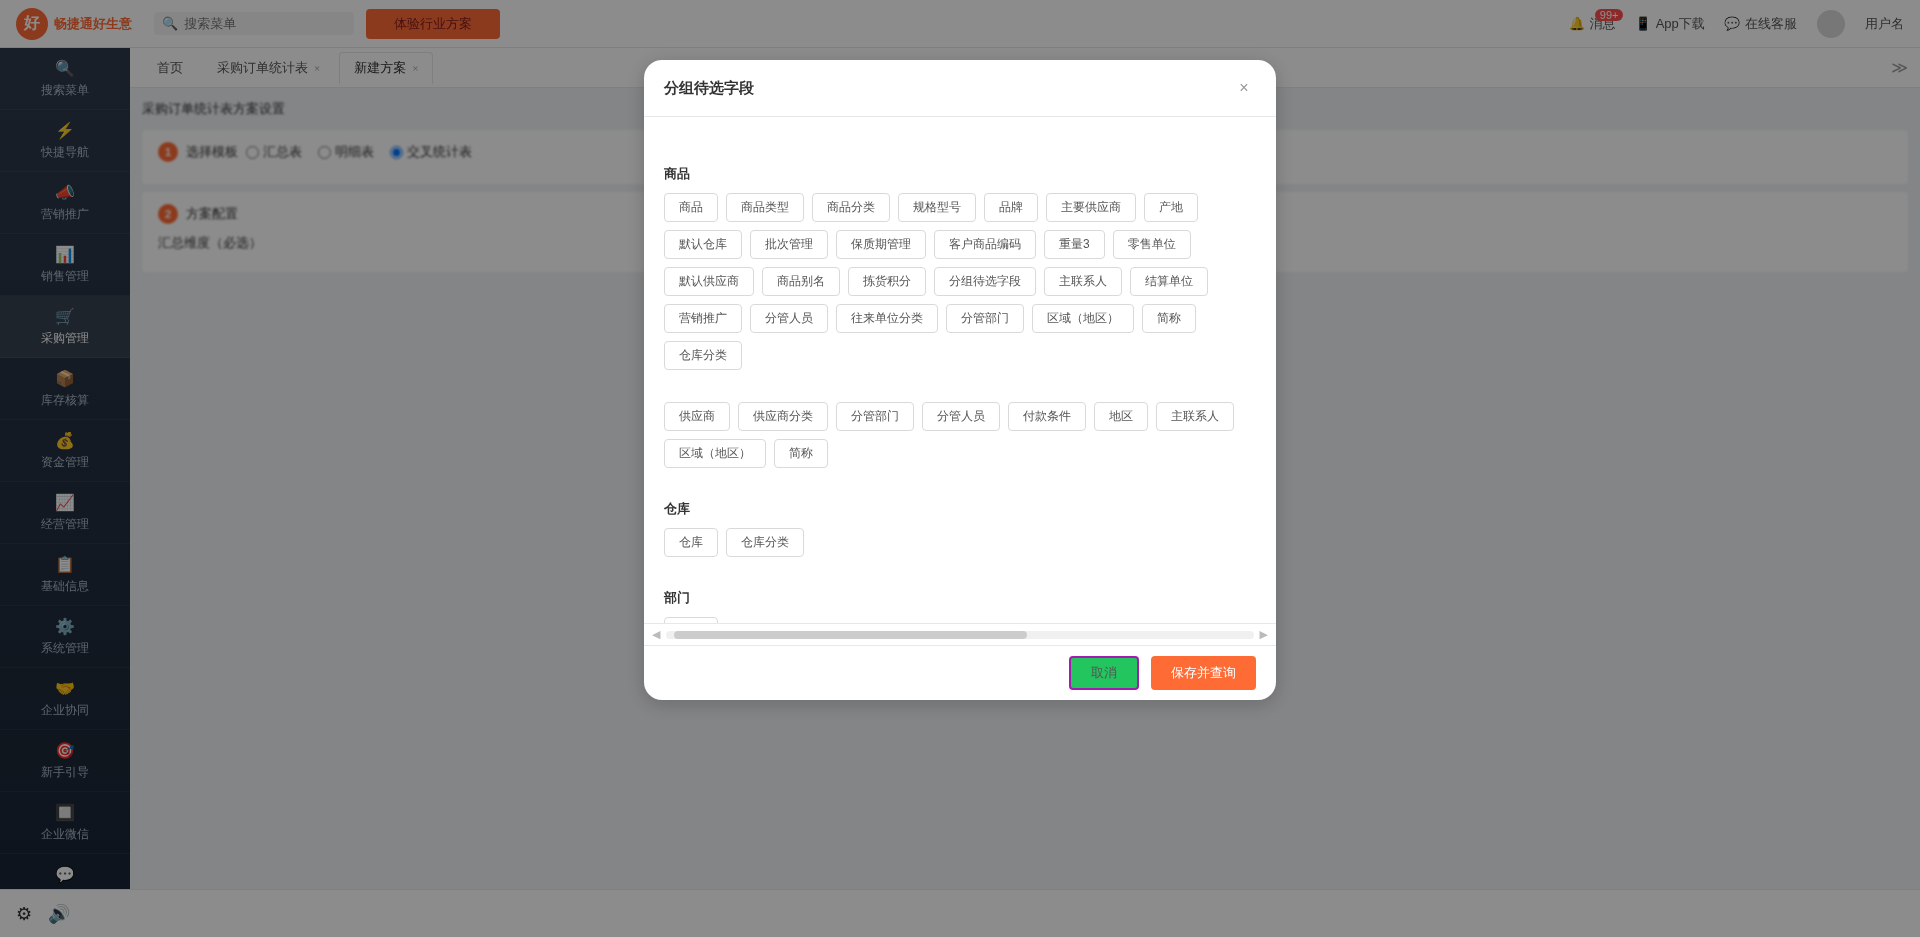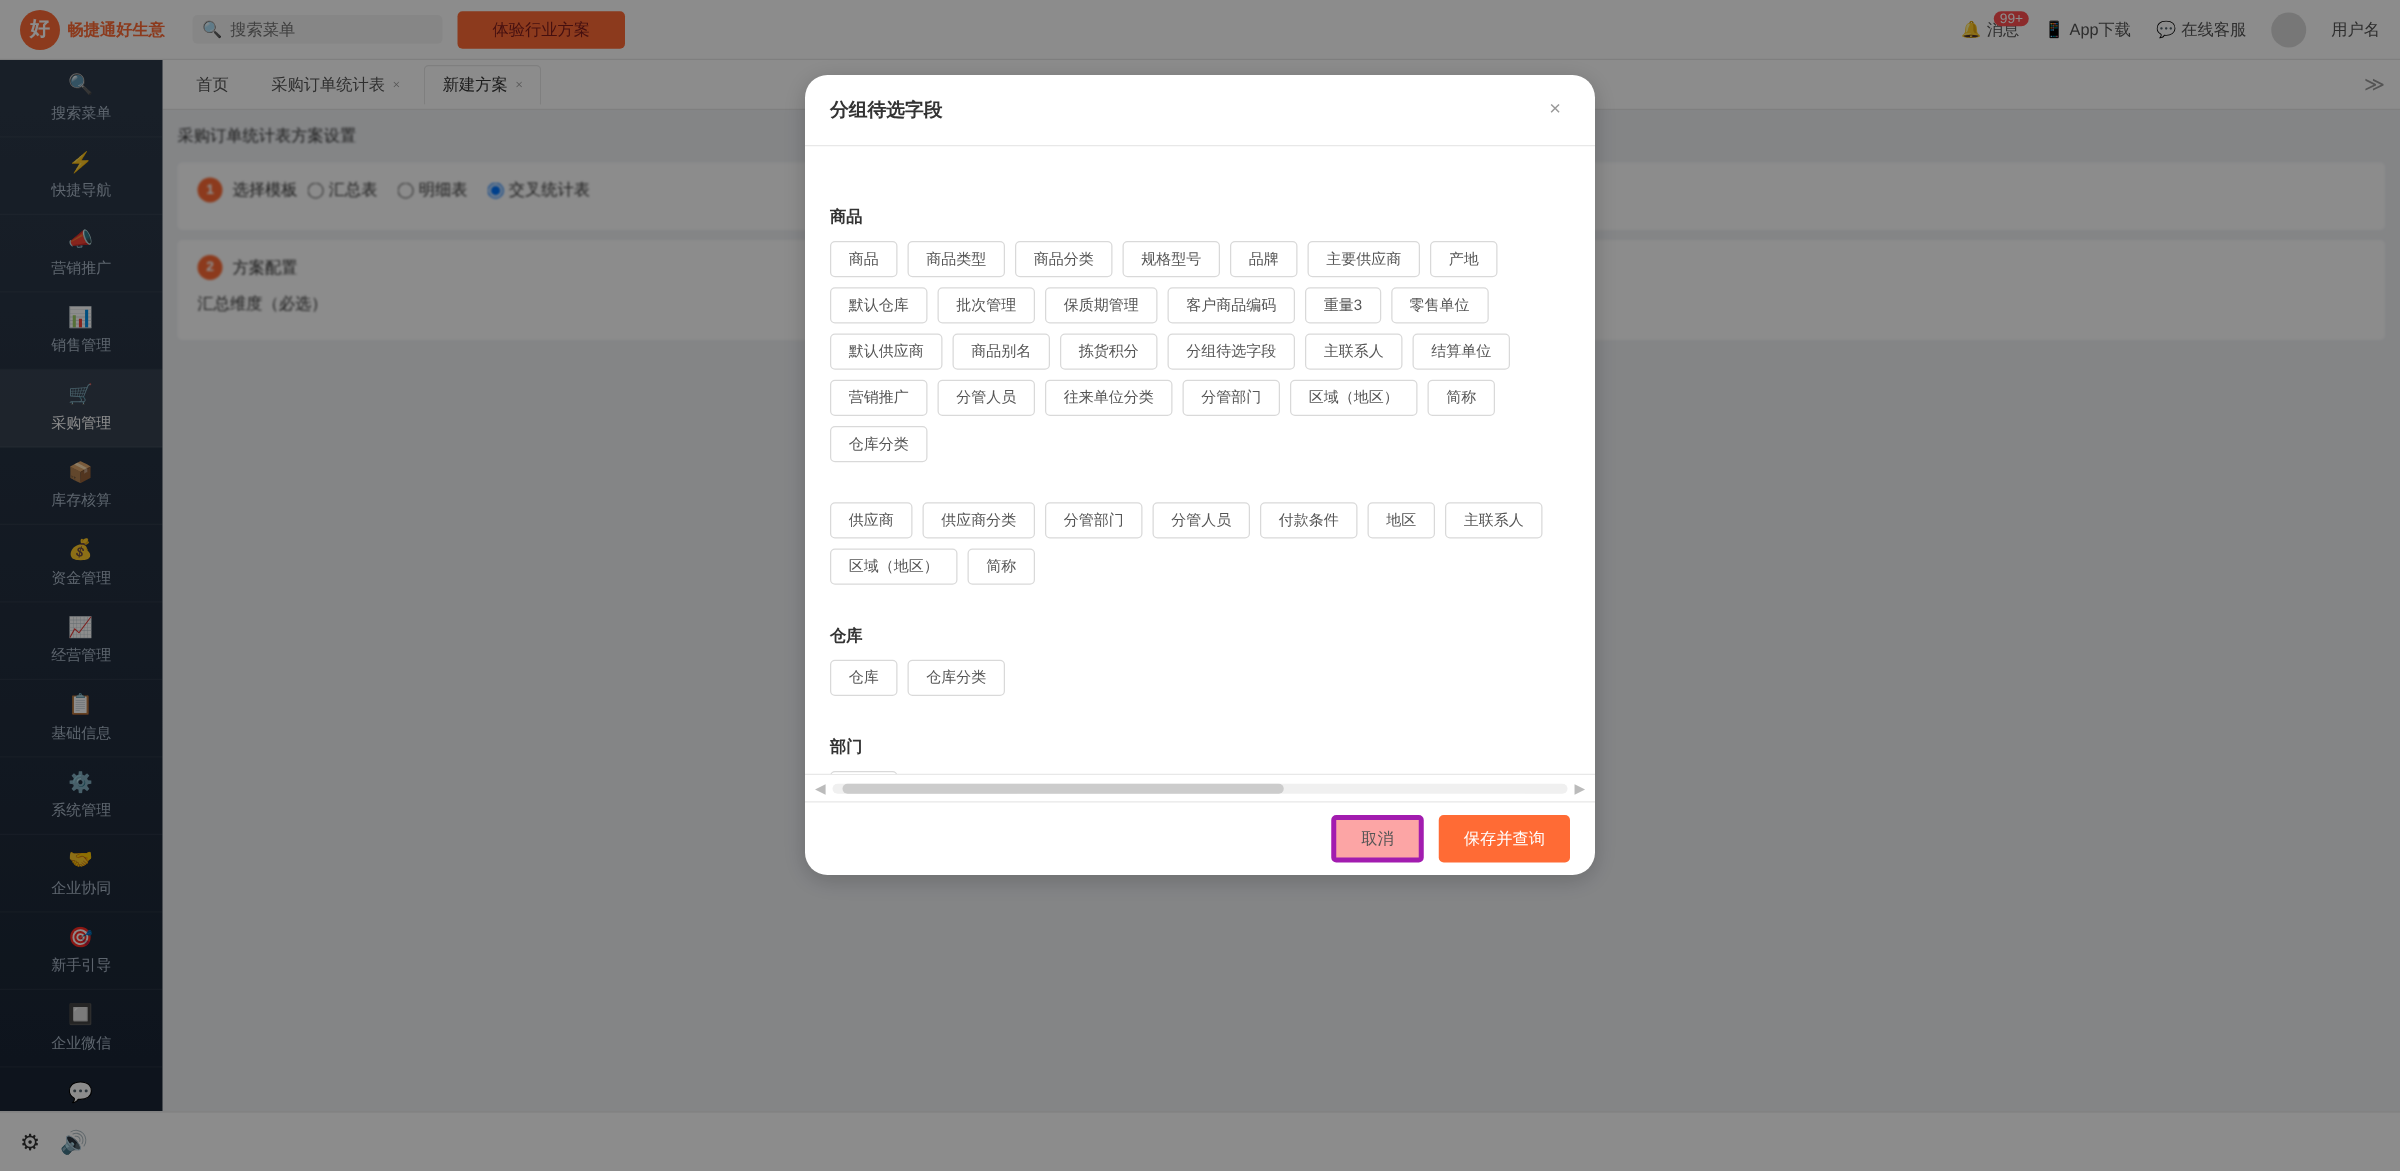--- a/index.html
+++ b/index.html
@@ -285,22 +285,22 @@
     }
 
     
     .modal-footer {
       padding: 10px 20px;
       border-top: 1px solid #e8e8e8;
       display: flex; justify-content: flex-end; gap: 12px;
     }
     .btn-cancel {
       padding: 6px 20px;
-      border: 4px solid #a21caf;
-      background: #fca5a5;
+      border: 2px solid #a21caf;
+      background: #22c55e;
       border-radius: 4px;
       cursor: pointer;
       font-size: 13px;
       color: #555;
     }
     .btn-save {
       padding: 6px 20px;
       background: #ff6b35;
       color: #fff;
       border: none;

